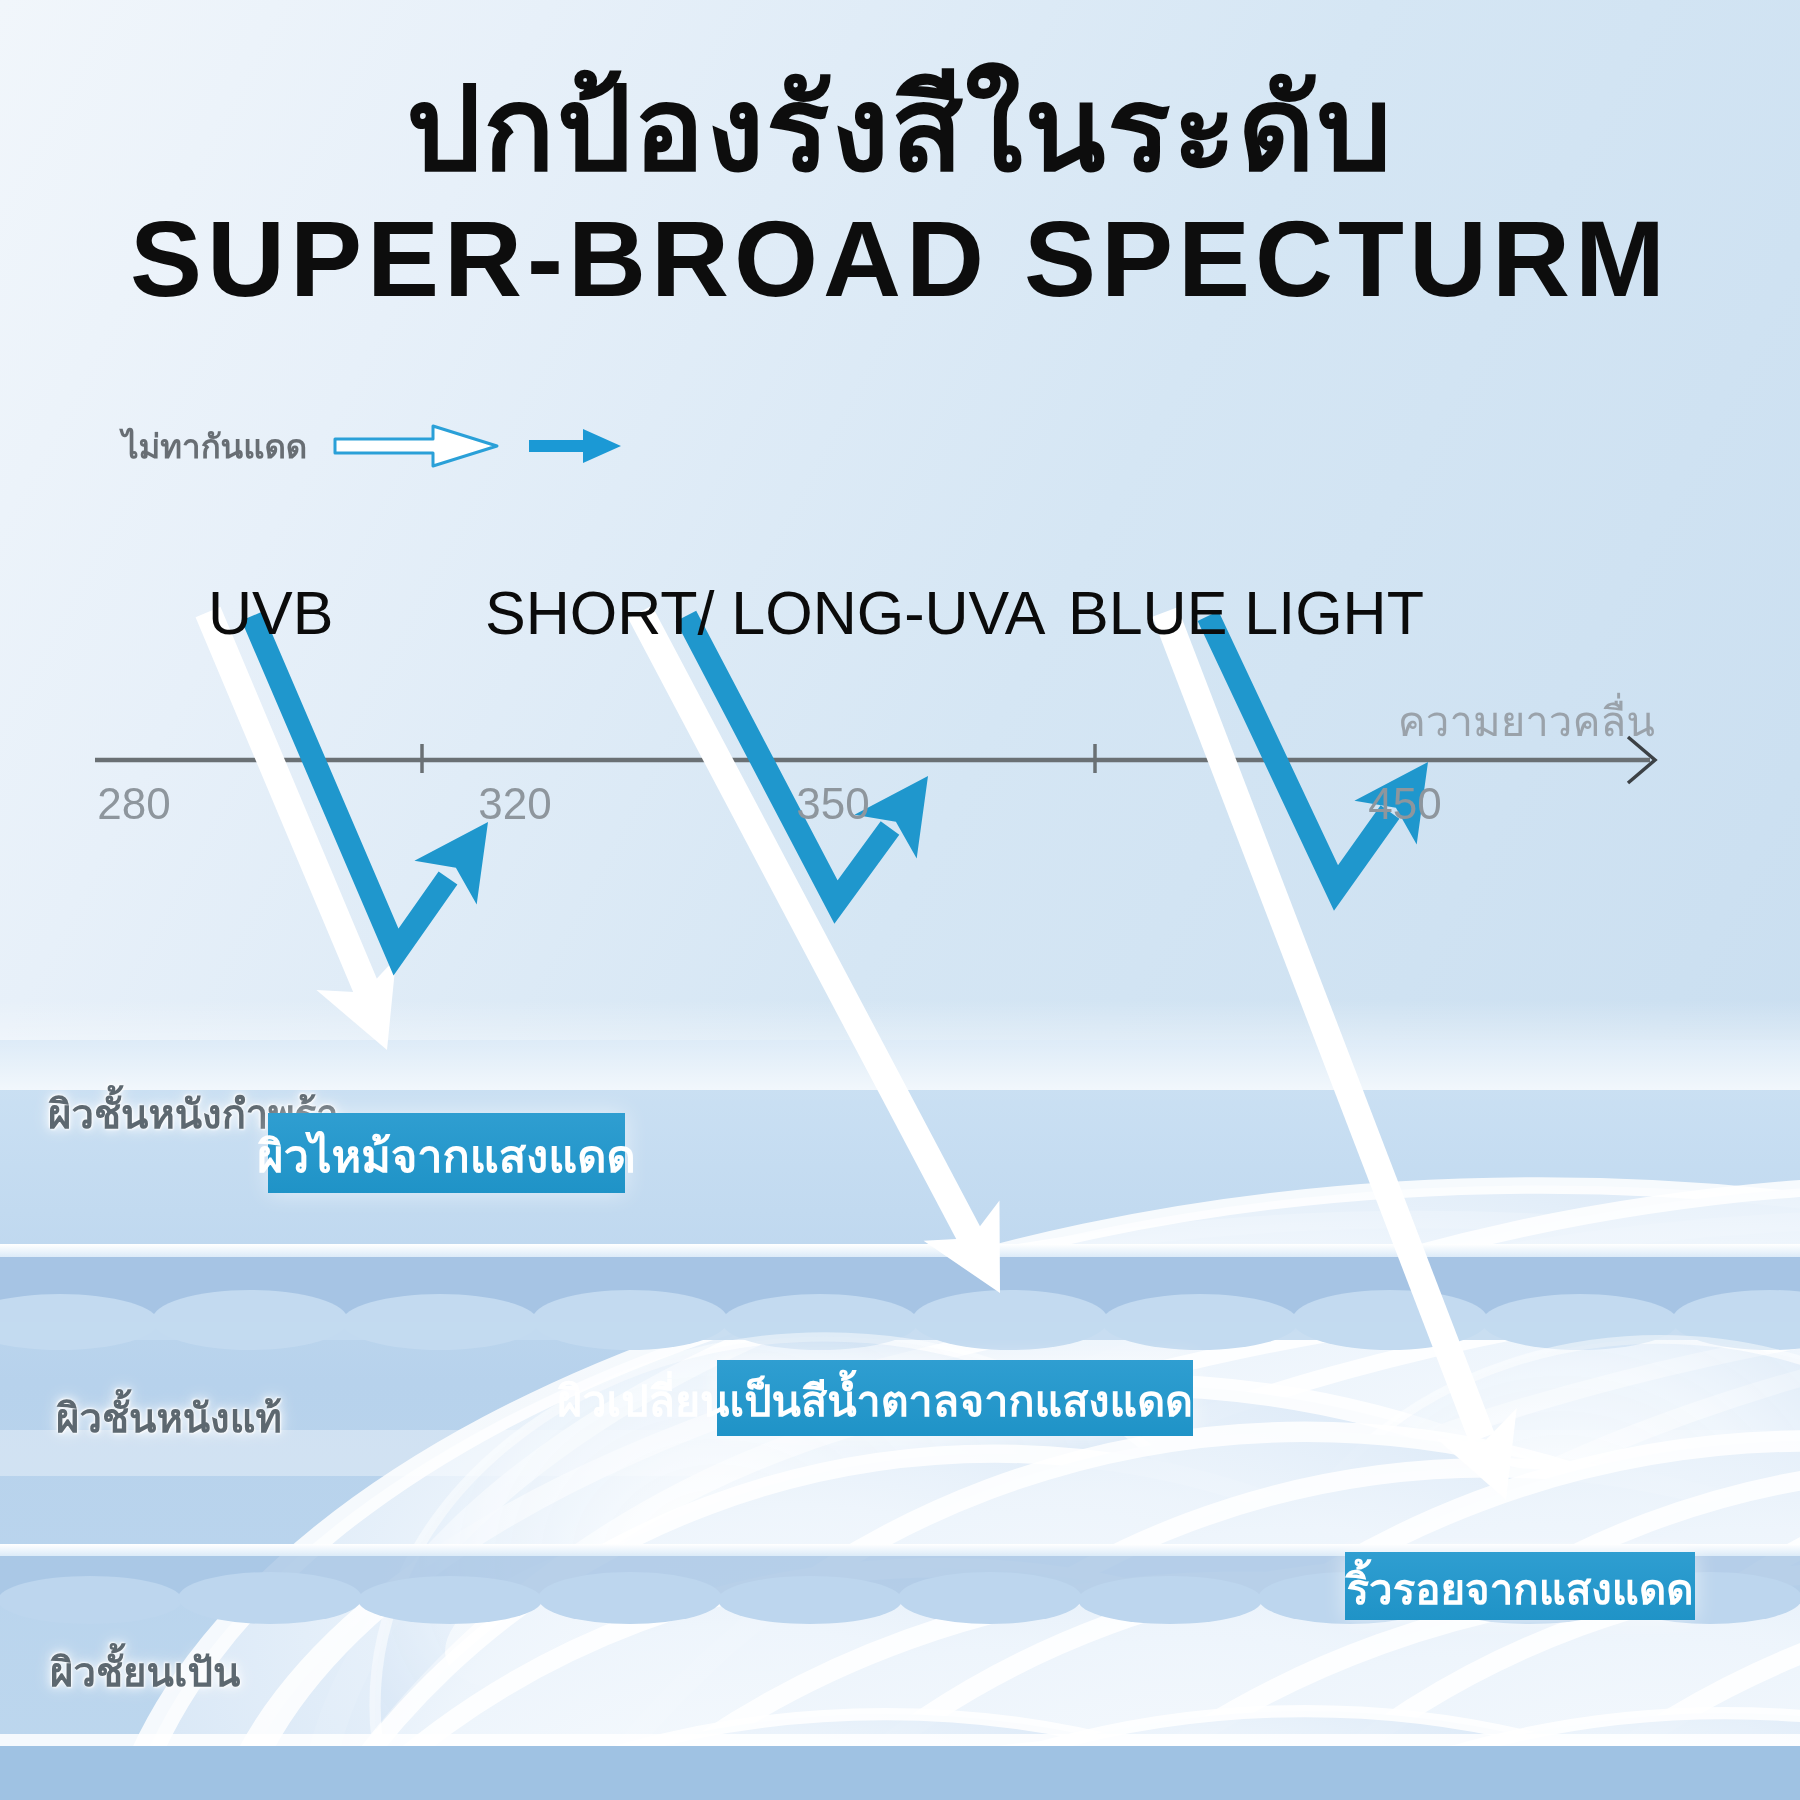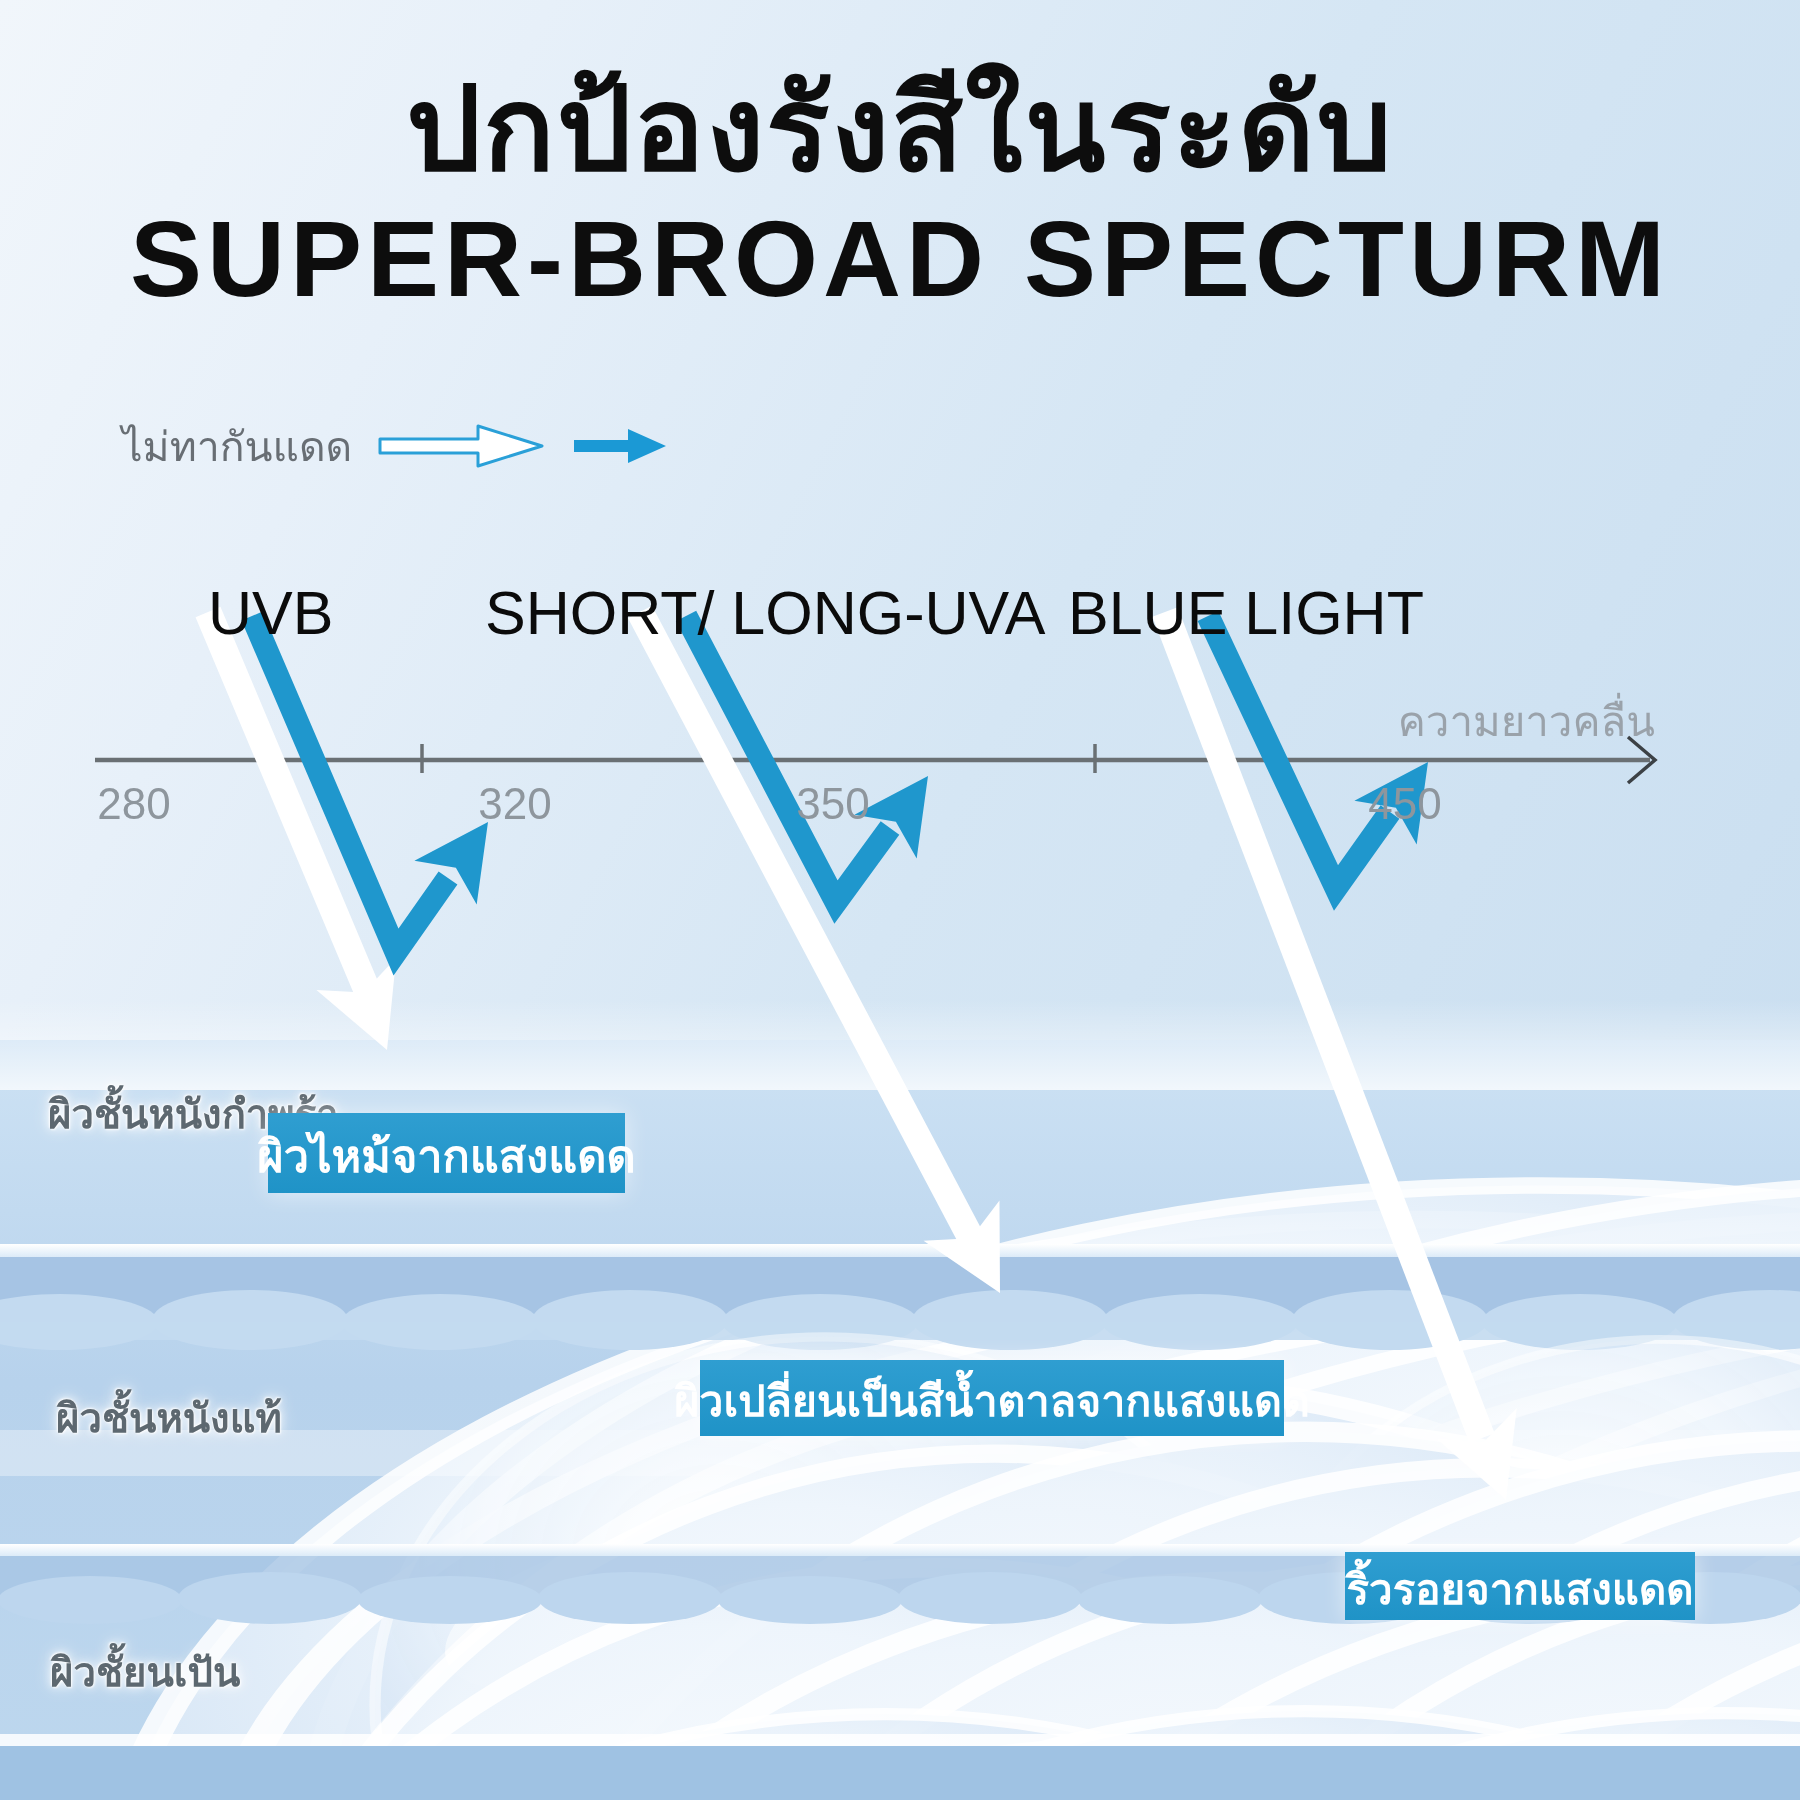--- a/index.html
+++ b/index.html
@@ -9,21 +9,21 @@
   .abs{position:absolute;}
   svg{display:block;}
 
   
   .title-block{top:58px;left:0;width:1800px;text-align:center;color:#0d0d0d;}
   .title-line1{font-size:118px;font-weight:800;line-height:142px;letter-spacing:2px;}
   .title-line2{font-size:108px;font-weight:700;line-height:118px;letter-spacing:5px;}
 
   
   .legend{top:416px;left:122px;height:60px;display:flex;align-items:center;gap:26px;}
-  .legend-text{font-size:41px;color:#686e74;white-space:nowrap;}
+  .legend-text{font-size:33px;color:#686e74;white-space:nowrap;font-weight:bold;}
   .legend .gap2{margin-left:28px;}
 
   
   .band-label{top:578px;font-size:61px;font-weight:400;color:#0b0b0b;white-space:nowrap;}
 
   
   .ticknum{top:779px;transform:translateX(-50%);font-size:44px;color:#8e969d;}
   .wavelength{top:688px;left:1655px;transform:translateX(-100%);font-size:42px;color:#9aa2aa;white-space:nowrap;}
 
   
@@ -236,20 +236,20 @@
   <div class="abs ticknum" style="left:833px;">350</div>
   <div class="abs ticknum" style="left:1405px;">450</div>
 
   <div class="abs skin-label" style="left:48px;top:1082px;">ผิวชั้นหนังกำพร้า</div>
   <div class="abs skin-label" style="left:56px;top:1386px;">ผิวชั้นหนังแท้</div>
   <div class="abs skin-label" style="left:50px;top:1640px;">ผิวชั้ยนเปัน</div>
 
   <div class="abs effect-box" style="left:268px;top:1113px;width:357px;height:80px;">
     <span>ผิวไหม้จากแสงแดด</span>
   </div>
-  <div class="abs effect-box" style="left:700px;top:1360px;width:584px;height:76px;">
+  <div class="abs effect-box" style="left:717px;top:1360px;width:476px;height:76px;justify-content:flex-end;">
     <span style="font-size:43px;">ผิวเปลี่ยนเป็นสีน้ำตาลจากแสงแดด</span>
   </div>
   <div class="abs effect-box" style="left:1345px;top:1552px;width:350px;height:68px;">
     <span style="font-size:42px;">ริ้วรอยจากแสงแดด</span>
   </div>
 
 </div>
 
 </body></html>

